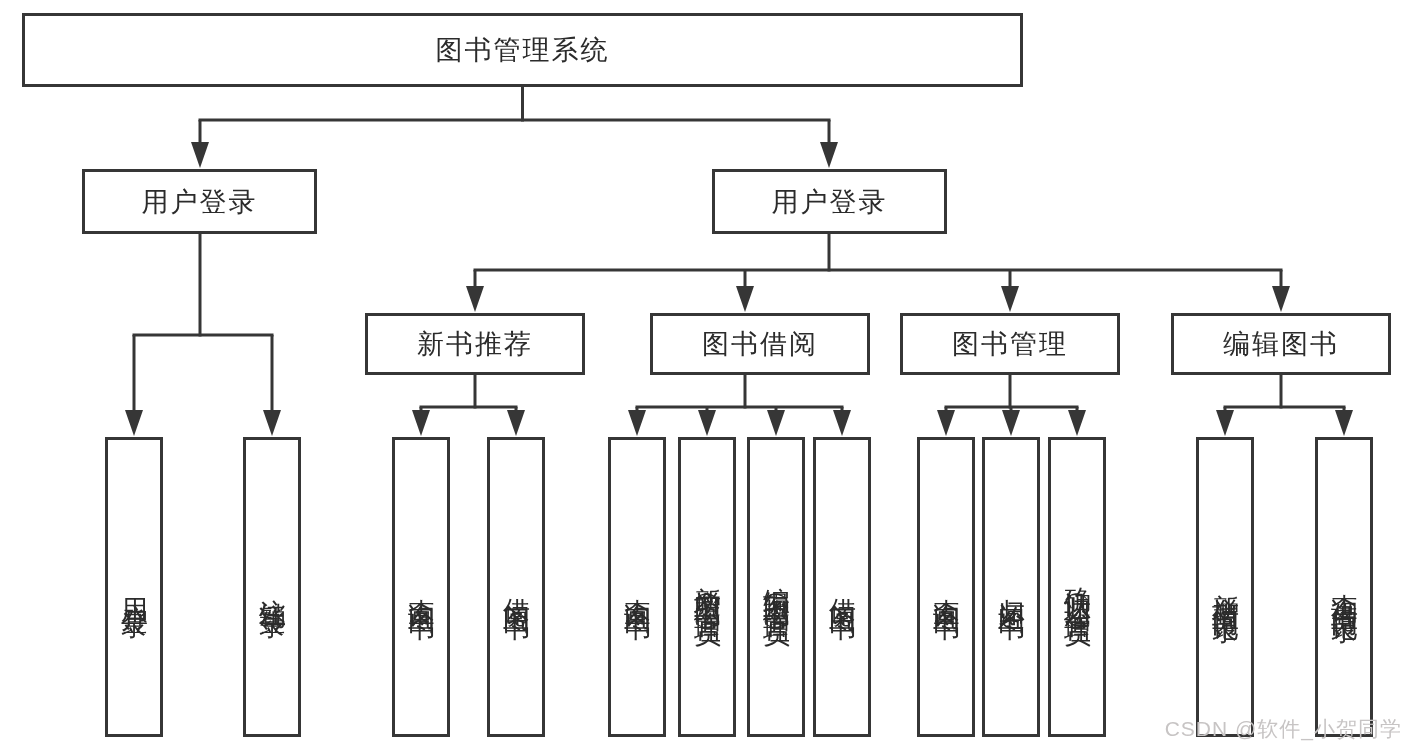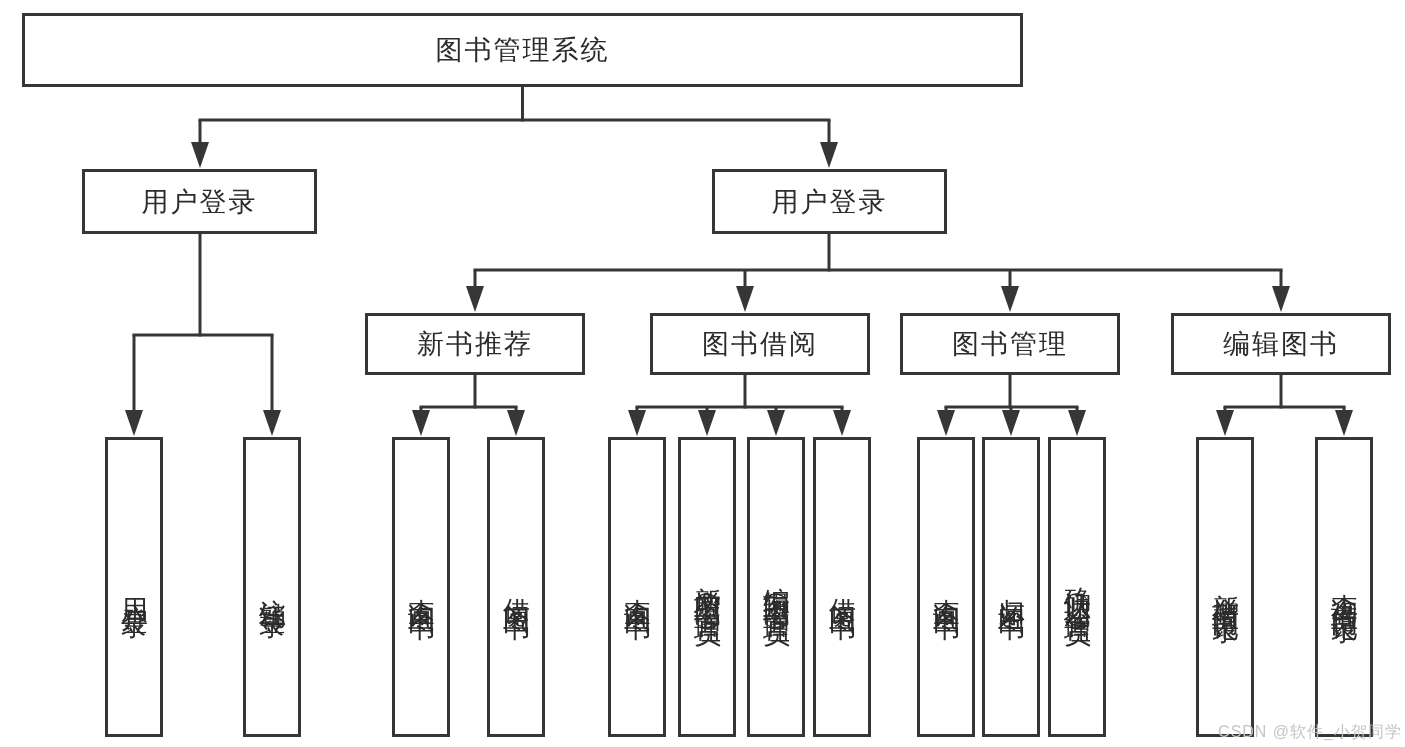--- a/index.html
+++ b/index.html
@@ -42,21 +42,21 @@
     writing-mode: vertical-rl;
     text-orientation: mixed;
     font-size: 27px;
     letter-spacing: 5px;
     line-height: 1;
     color: #2b2b2b;
   }
   .watermark {
     position: absolute;
     right: 3px; bottom: 4px;
-    font-size: 16px;
+    font-size: 21px;
     letter-spacing: 1px;
     color: #c7c4c4;
     z-index: 5;
     white-space: nowrap;
     margin-left: 45px;
   }
 </style>
 </head>
 <body>
 

